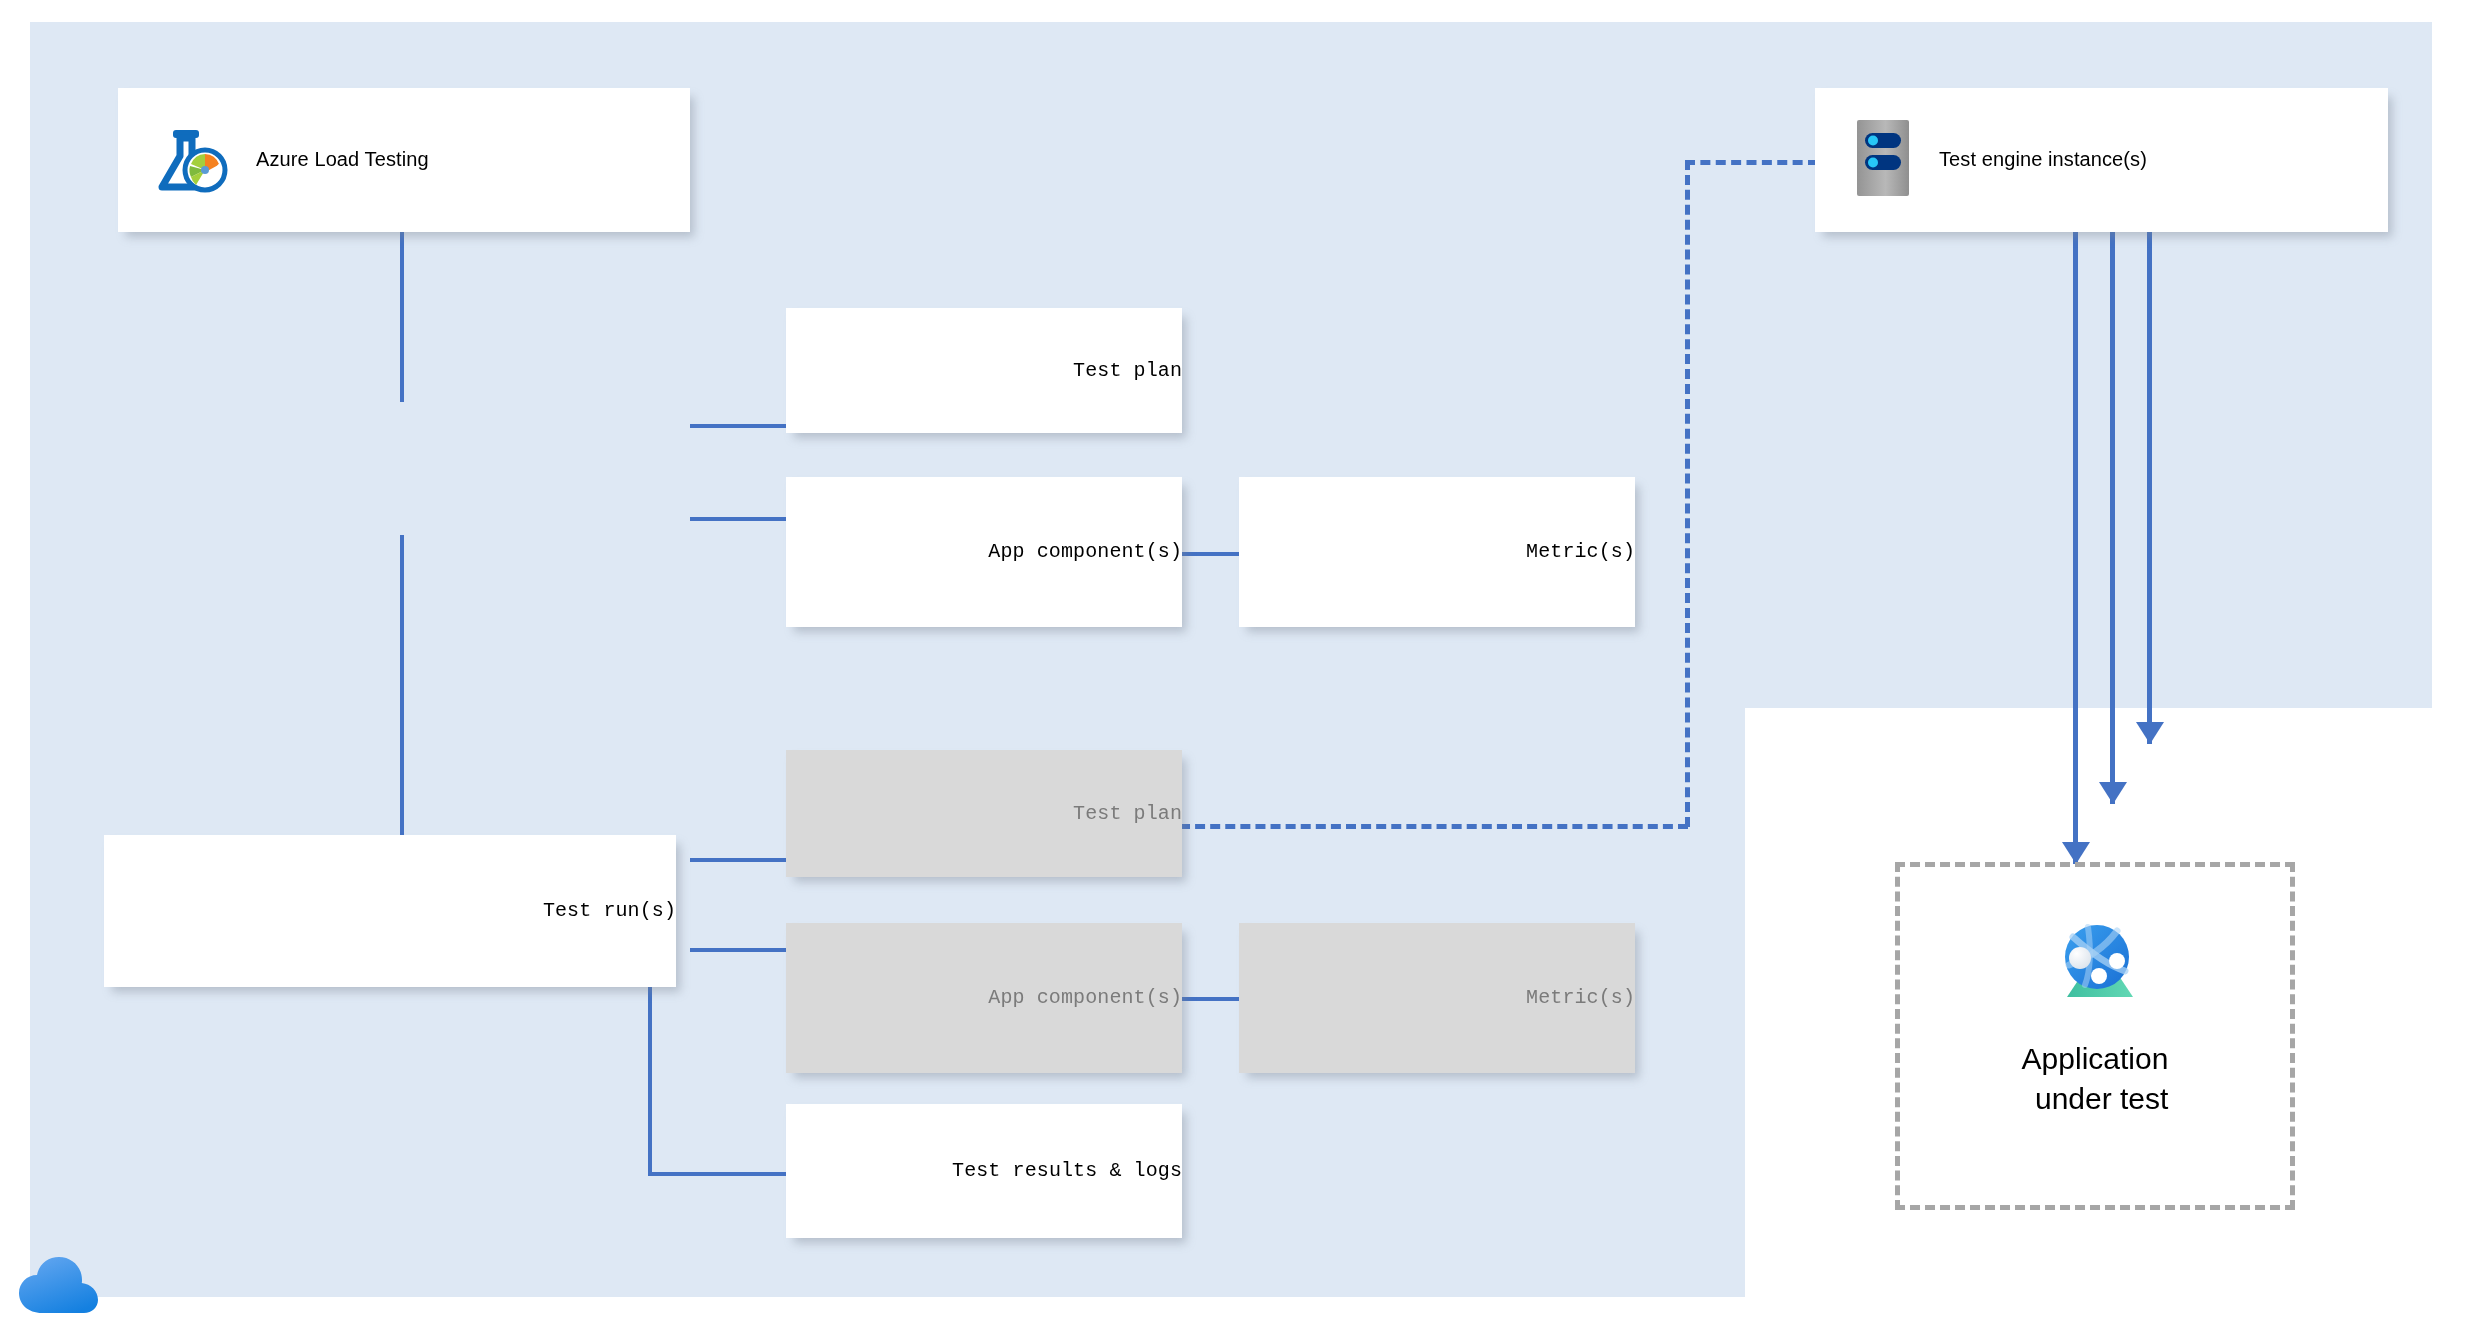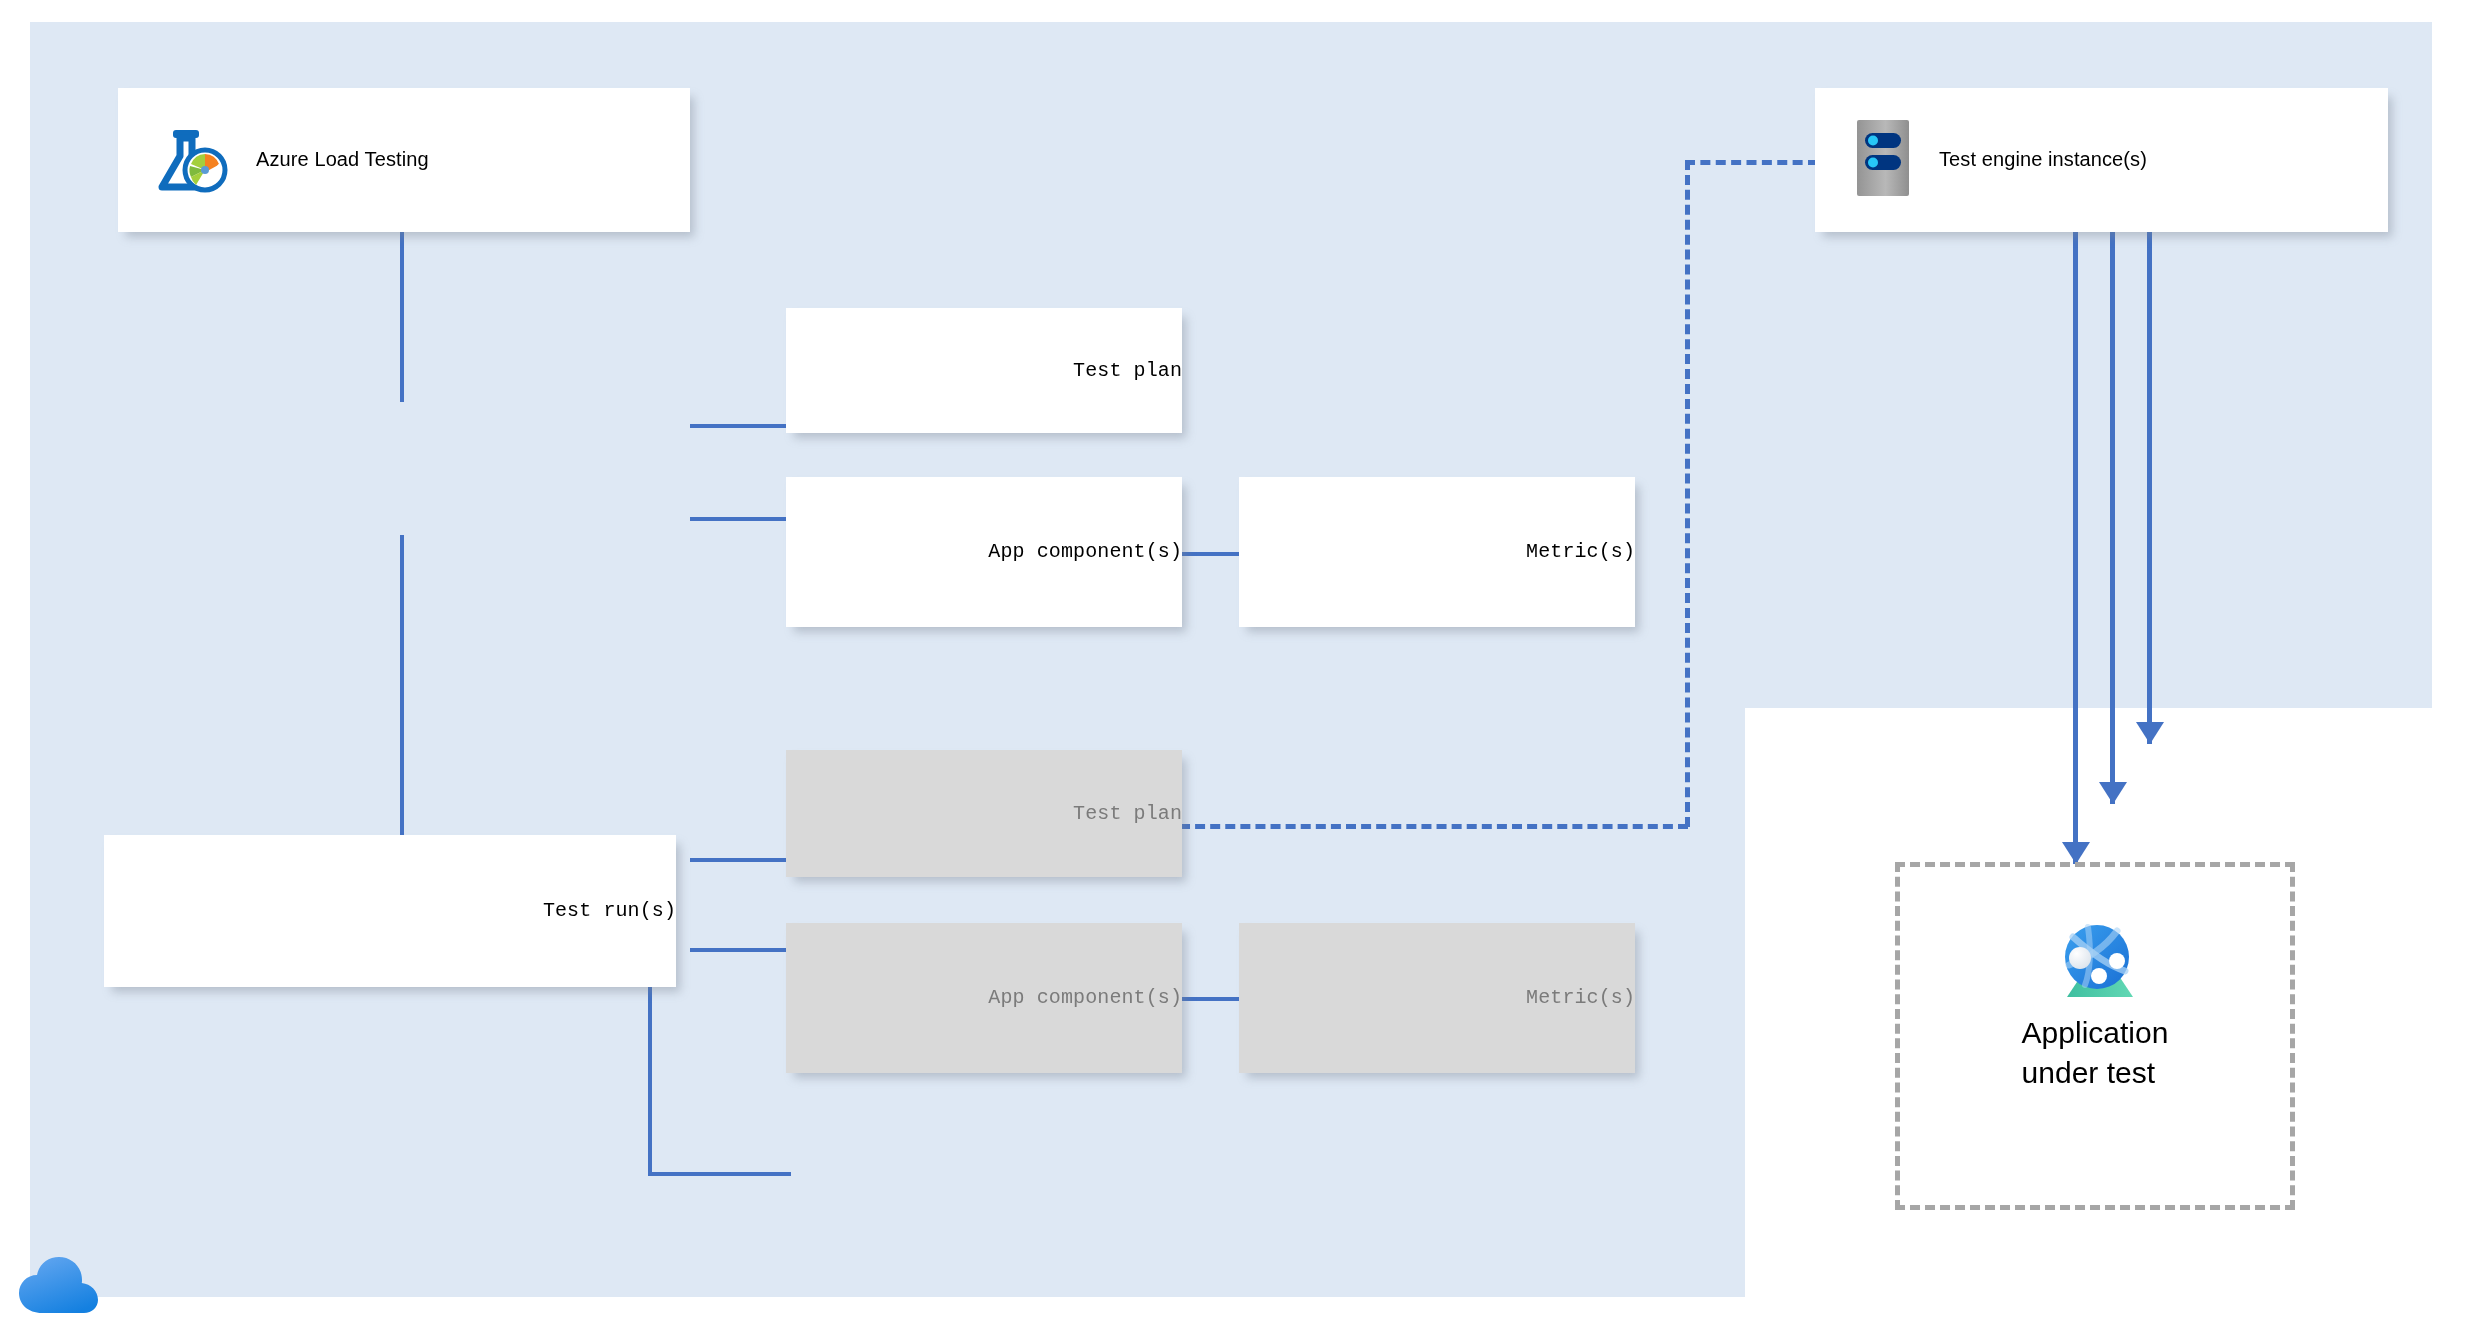--- a/index.html
+++ b/index.html
@@ -37,21 +37,21 @@
   .node.dim .label{color:#7b7b7b;}
 
   
   #app-under-test{
     position:absolute;left:1895px;top:862px;width:400px;height:348px;
     border:5px dashed #a6a6a6;background:transparent;
     display:flex;flex-direction:column;align-items:center;justify-content:flex-start;
     box-sizing:border-box;
   }
   #app-under-test .aut-label{
-    font-size:30px;color:#000;text-align:left;line-height:1.34;
+    margin-top:26px;font-size:30px;color:#000;text-align:right;line-height:1.34;
   }
 
   
   .conn{position:absolute;background:#4472c4;}
   .conn.h{height:4px;}
   .conn.v{width:4px;}
 
   .dashconn{position:absolute;}
   .dashconn.h{height:0;border-top:5px dashed #4472c4;}
   .dashconn.v{width:0;border-left:5px dashed #4472c4;}
@@ -155,20 +155,23 @@
   </div>
 
   <div class="node center dim" id="node-app-components-run" style="left:786px;top:923px;width:396px;height:150px;">
     <span class="label">App component(s)</span>
   </div>
 
   <div class="node center dim" id="node-metrics-run" style="left:1239px;top:923px;width:396px;height:150px;">
     <span class="label">Metric(s)</span>
   </div>
 
+  <div class="node center" id="node-test-results" style="left:786px;top:1104px;width:396px;height:134px;">
+    <span class="label">Test results &amp; logs</span>
+  </div>
 
   <div class="node icon-left" id="node-test-engines" style="left:1815px;top:88px;width:573px;height:144px;">
     <span class="icon">
       <svg width="60" height="80" viewBox="0 0 60 80" xmlns="http://www.w3.org/2000/svg">
         <defs>
           <linearGradient id="srvGrad" x1="0" y1="0" x2="1" y2="0">
             <stop offset="0%" stop-color="#949494"></stop>
             <stop offset="55%" stop-color="#b8b8b8"></stop>
             <stop offset="100%" stop-color="#8f8f8f"></stop>
           </linearGradient>

